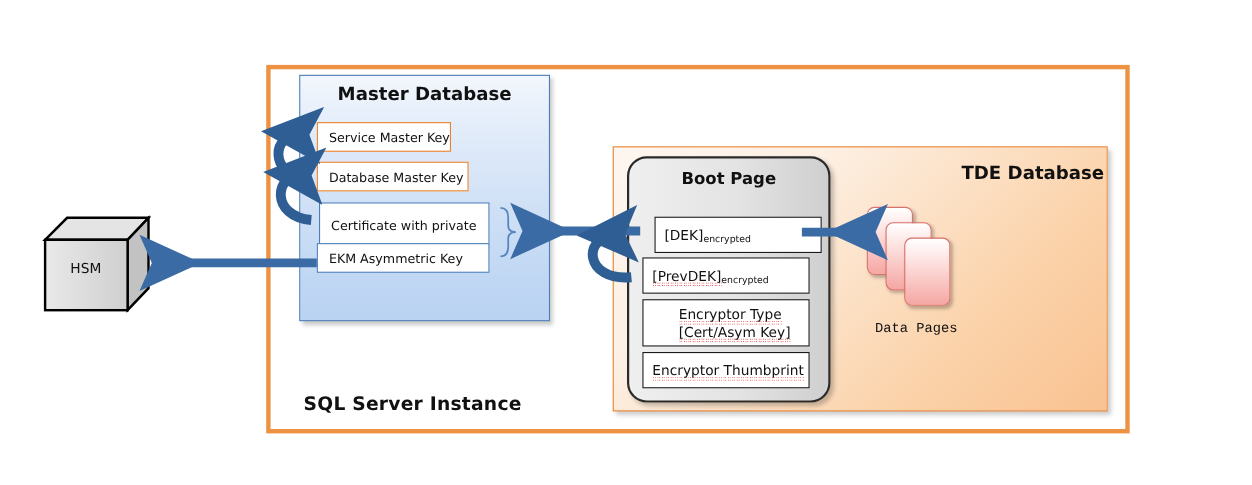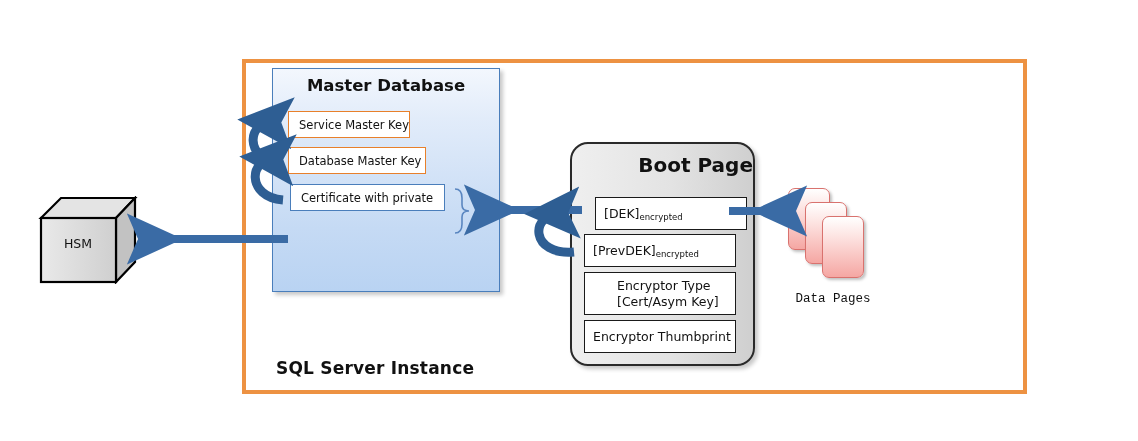--- a/index.html
+++ b/index.html
@@ -59,22 +59,22 @@
   }
 
   
   #boot-page{
     position:absolute;left:570px;top:142px;width:185px;height:224px;
     border:2px solid #2a2a2a;border-radius:18px;box-sizing:border-box;
     background:linear-gradient(to right,#efefef 0%,#e3e3e3 55%,#cfcfcf 100%);
     box-shadow:3px 3px 4px rgba(0,0,0,.22);
   }
   #boot-page-title{
-    position:absolute;left:0;top:9px;width:100%;text-align:right;
-    font-size:20px;font-weight:bold;color:#111;
+    position:absolute;left:0;top:9px;width:100%;text-align:center;
+    font-size:15px;font-weight:bold;color:#111;
   }
   .bootbox{
     position:absolute;box-sizing:border-box;background:#ffffff;
     border:1.6px solid #1a1a1a;font-size:12.5px;color:#111;
     padding-left:8px;display:flex;flex-direction:column;justify-content:center;
     white-space:nowrap;line-height:1.25;
   }
   .bootbox sub{font-size:8.5px;vertical-align:baseline;position:relative;top:2px;}
   .sq{ 
     background-image:
@@ -127,26 +127,32 @@
     <div id="master-db-title">Master Database</div>
 
     <div class="keybox orange" style="left:15px;top:42px;width:122px;height:27px;">
       <span>Service Master Key</span>
     </div>
 
     <div class="keybox orange" style="left:15px;top:78px;width:138px;height:27px;">
       <span>Database Master Key</span>
     </div>
 
-    <div class="keybox blue" style="left:17px;top:115px;width:155px;height:27px;">
+    <div class="keybox blue" style="left:17px;top:115px;width:155px;height:42px;">
       <span>Certificate with private</span>
     </div>
 
-  </div>
-
+    <div class="keybox blue" style="left:15px;top:152px;width:157px;height:27px;">
+      <span>EKM Asymmetric Key</span>
+    </div>
+  </div>
+
+  <div id="tde-db">
+    <div id="tde-db-title">TDE Database</div>
+  </div>
 
   <div id="boot-page">
     <div id="boot-page-title">Boot Page</div>
 
     <div class="bootbox" style="left:23px;top:53px;width:152px;height:33px;">
       <div>
         <span>[DEK]</span><sub>encrypted</sub>
       </div>
     </div>
 

